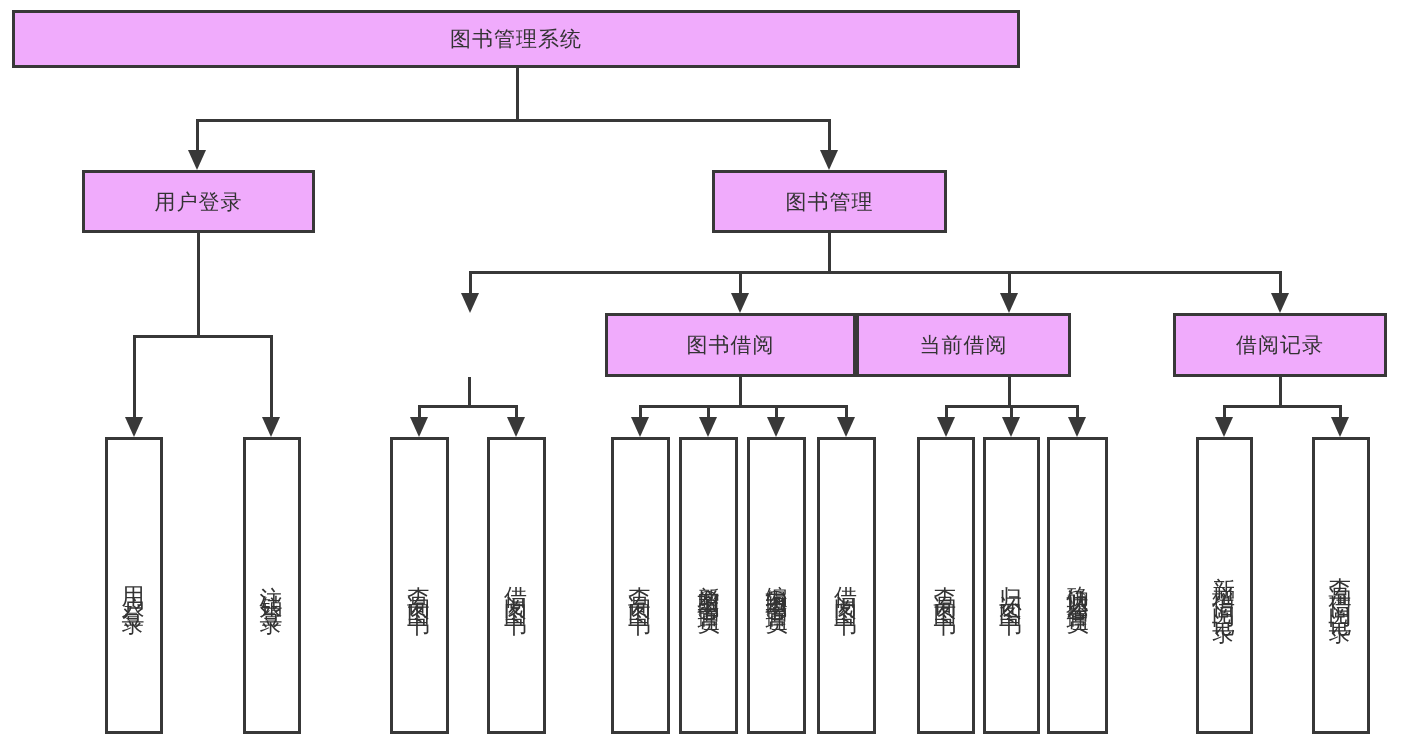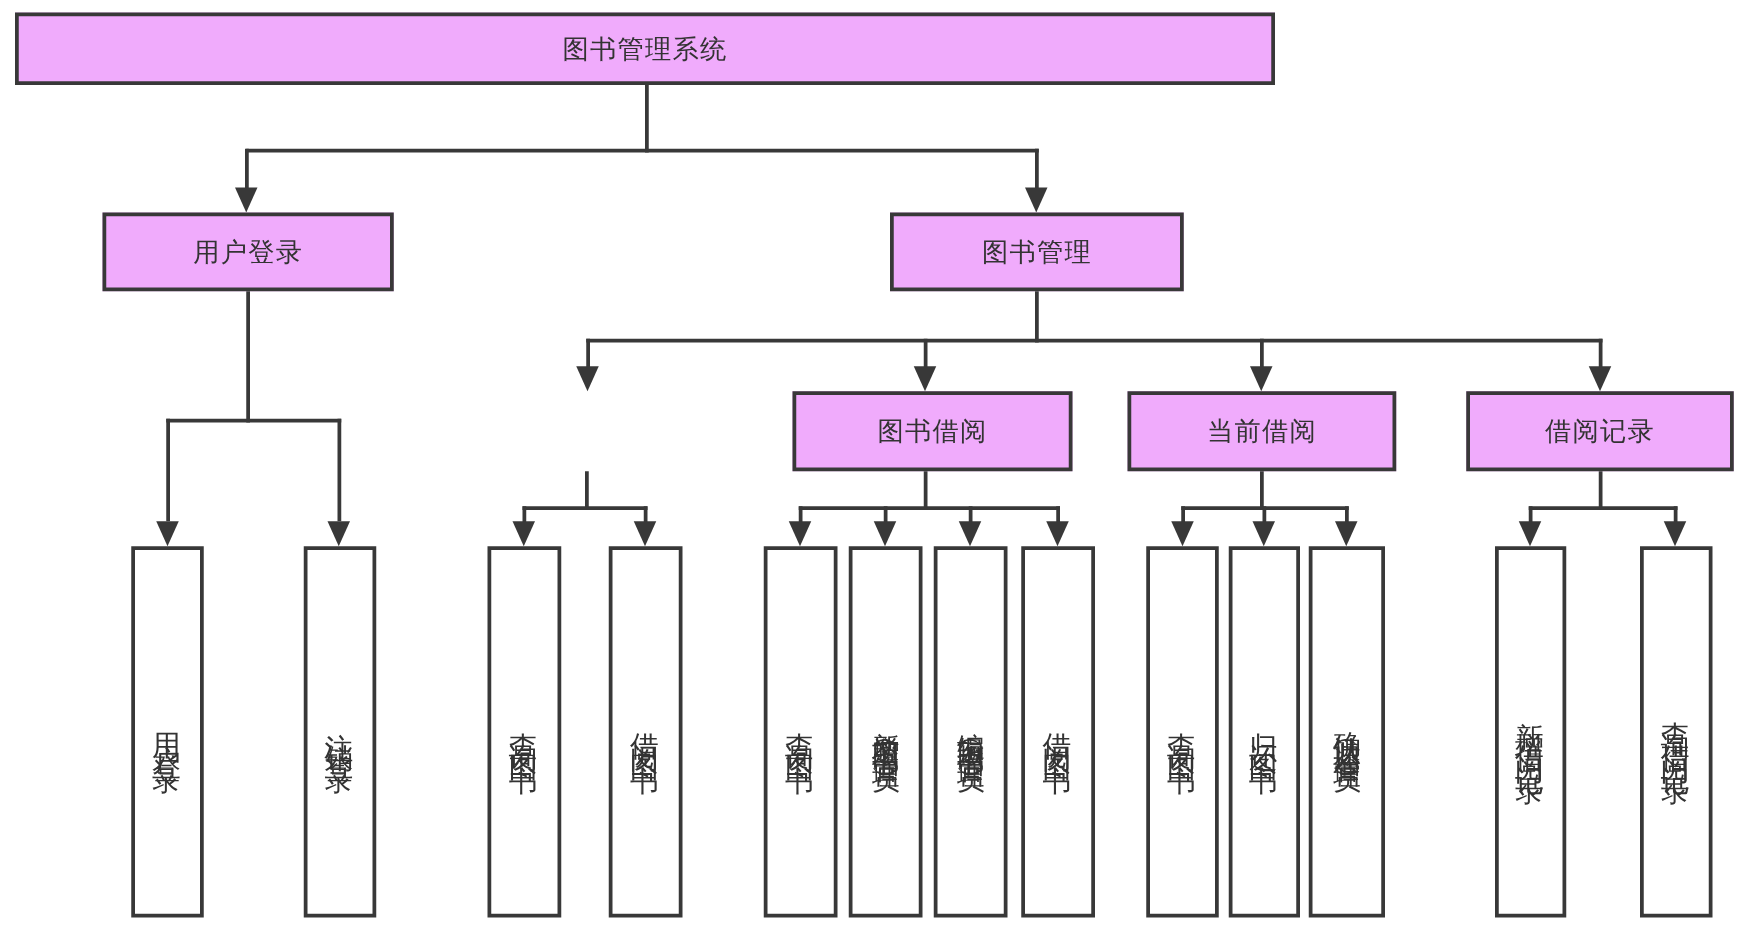--- a/index.html
+++ b/index.html
@@ -83,24 +83,24 @@
   <div class="hline" style="left:469px;top:271px;width:813px;"></div>
   <div class="vline" style="left:469px;top:271px;height:24px;"></div>
   <div class="arrow" style="left:461px;top:293px;"></div>
   <div class="vline" style="left:739px;top:271px;height:24px;"></div>
   <div class="arrow" style="left:731px;top:293px;"></div>
   <div class="vline" style="left:1008px;top:271px;height:24px;"></div>
   <div class="arrow" style="left:1000px;top:293px;"></div>
   <div class="vline" style="left:1279px;top:271px;height:24px;"></div>
   <div class="arrow" style="left:1271px;top:293px;"></div>
 
-  <div class="box" style="left:634px;top:313px;width:224px;height:64px;">
+  <div class="box" style="left:605px;top:313px;width:251px;height:64px;">
     <span>图书借阅</span>
   </div>
-  <div class="box" style="left:902px;top:313px;width:215px;height:64px;">
+  <div class="box" style="left:856px;top:313px;width:215px;height:64px;">
     <span>当前借阅</span>
   </div>
   <div class="box" style="left:1173px;top:313px;width:214px;height:64px;">
     <span>借阅记录</span>
   </div>
 
   <div class="vline" style="left:468px;top:377px;height:31px;"></div>
   <div class="hline" style="left:418px;top:405px;width:100px;"></div>
   <div class="vline" style="left:418px;top:405px;height:14px;"></div>
   <div class="arrow" style="left:410px;top:417px;"></div>

